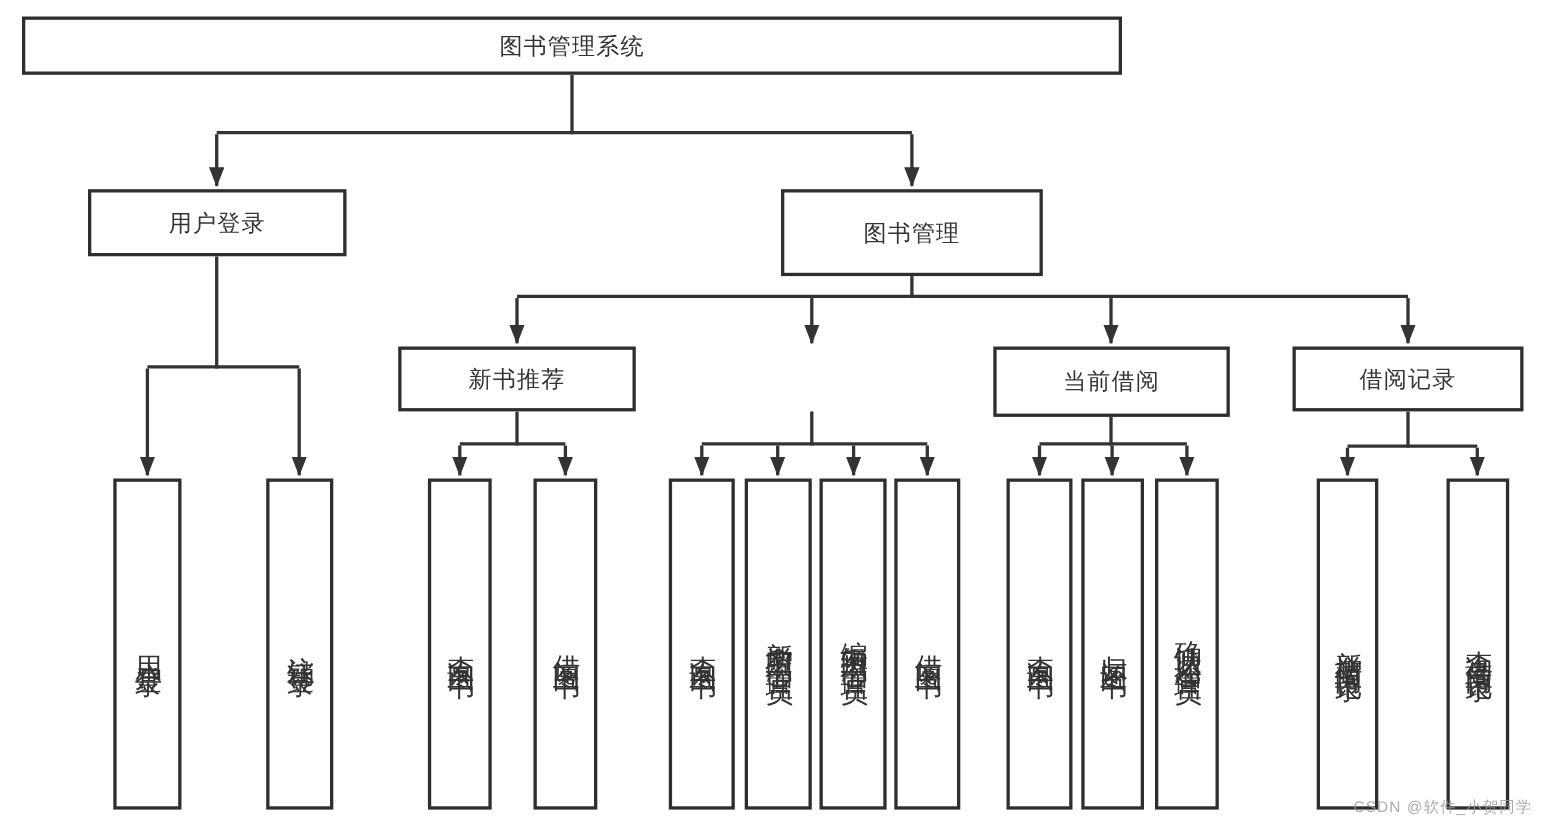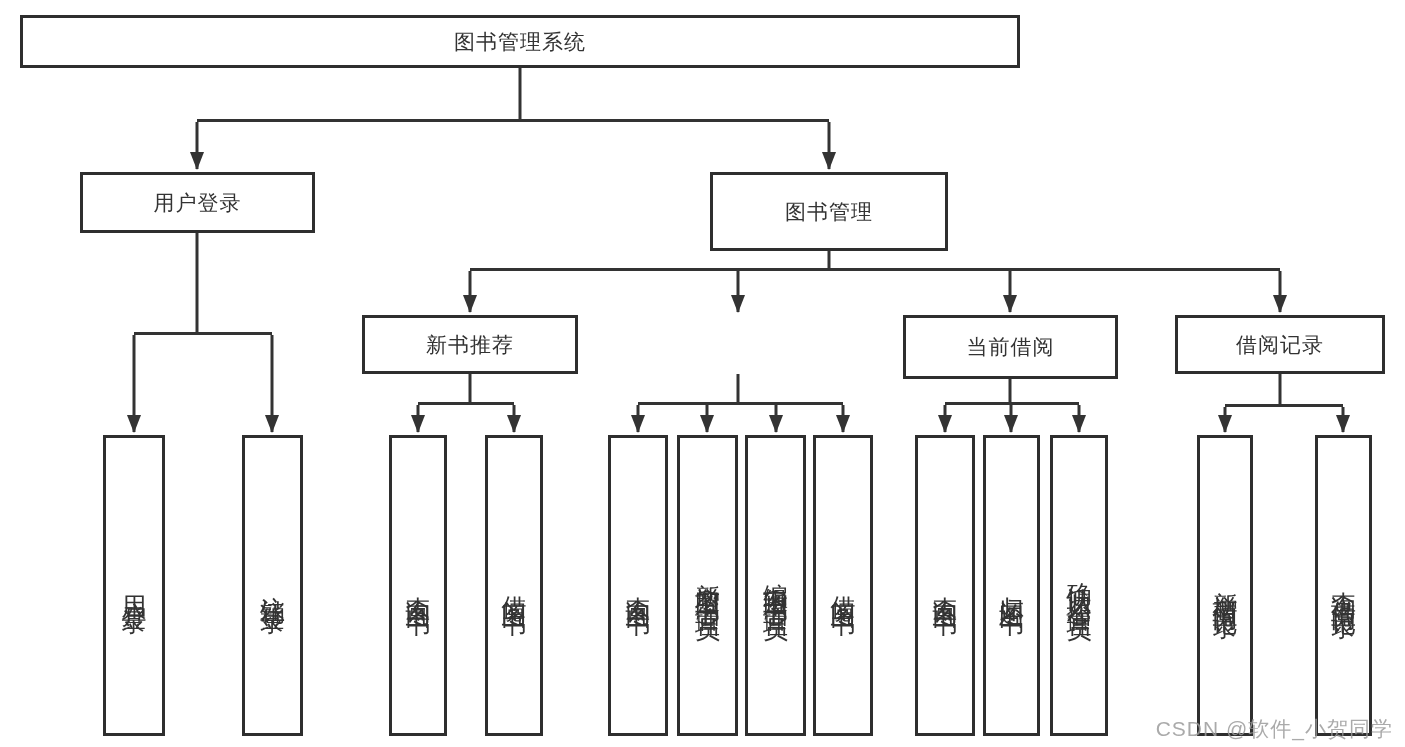--- a/index.html
+++ b/index.html
@@ -33,21 +33,21 @@
     text-orientation: mixed;
     font-size: 25px;
     letter-spacing: 5px;
     line-height: 1;
     white-space: nowrap;
   }
   .watermark {
     position: absolute;
     right: 12px;
     bottom: 4px;
-    font-size: 21px;
+    font-size: 14px;
     color: rgba(155, 155, 155, 0.85);
     letter-spacing: 1px;
     z-index: 5;
     white-space: nowrap;
     margin-top: 20px;
   }
 </style>
 </head>
 <body>
 

